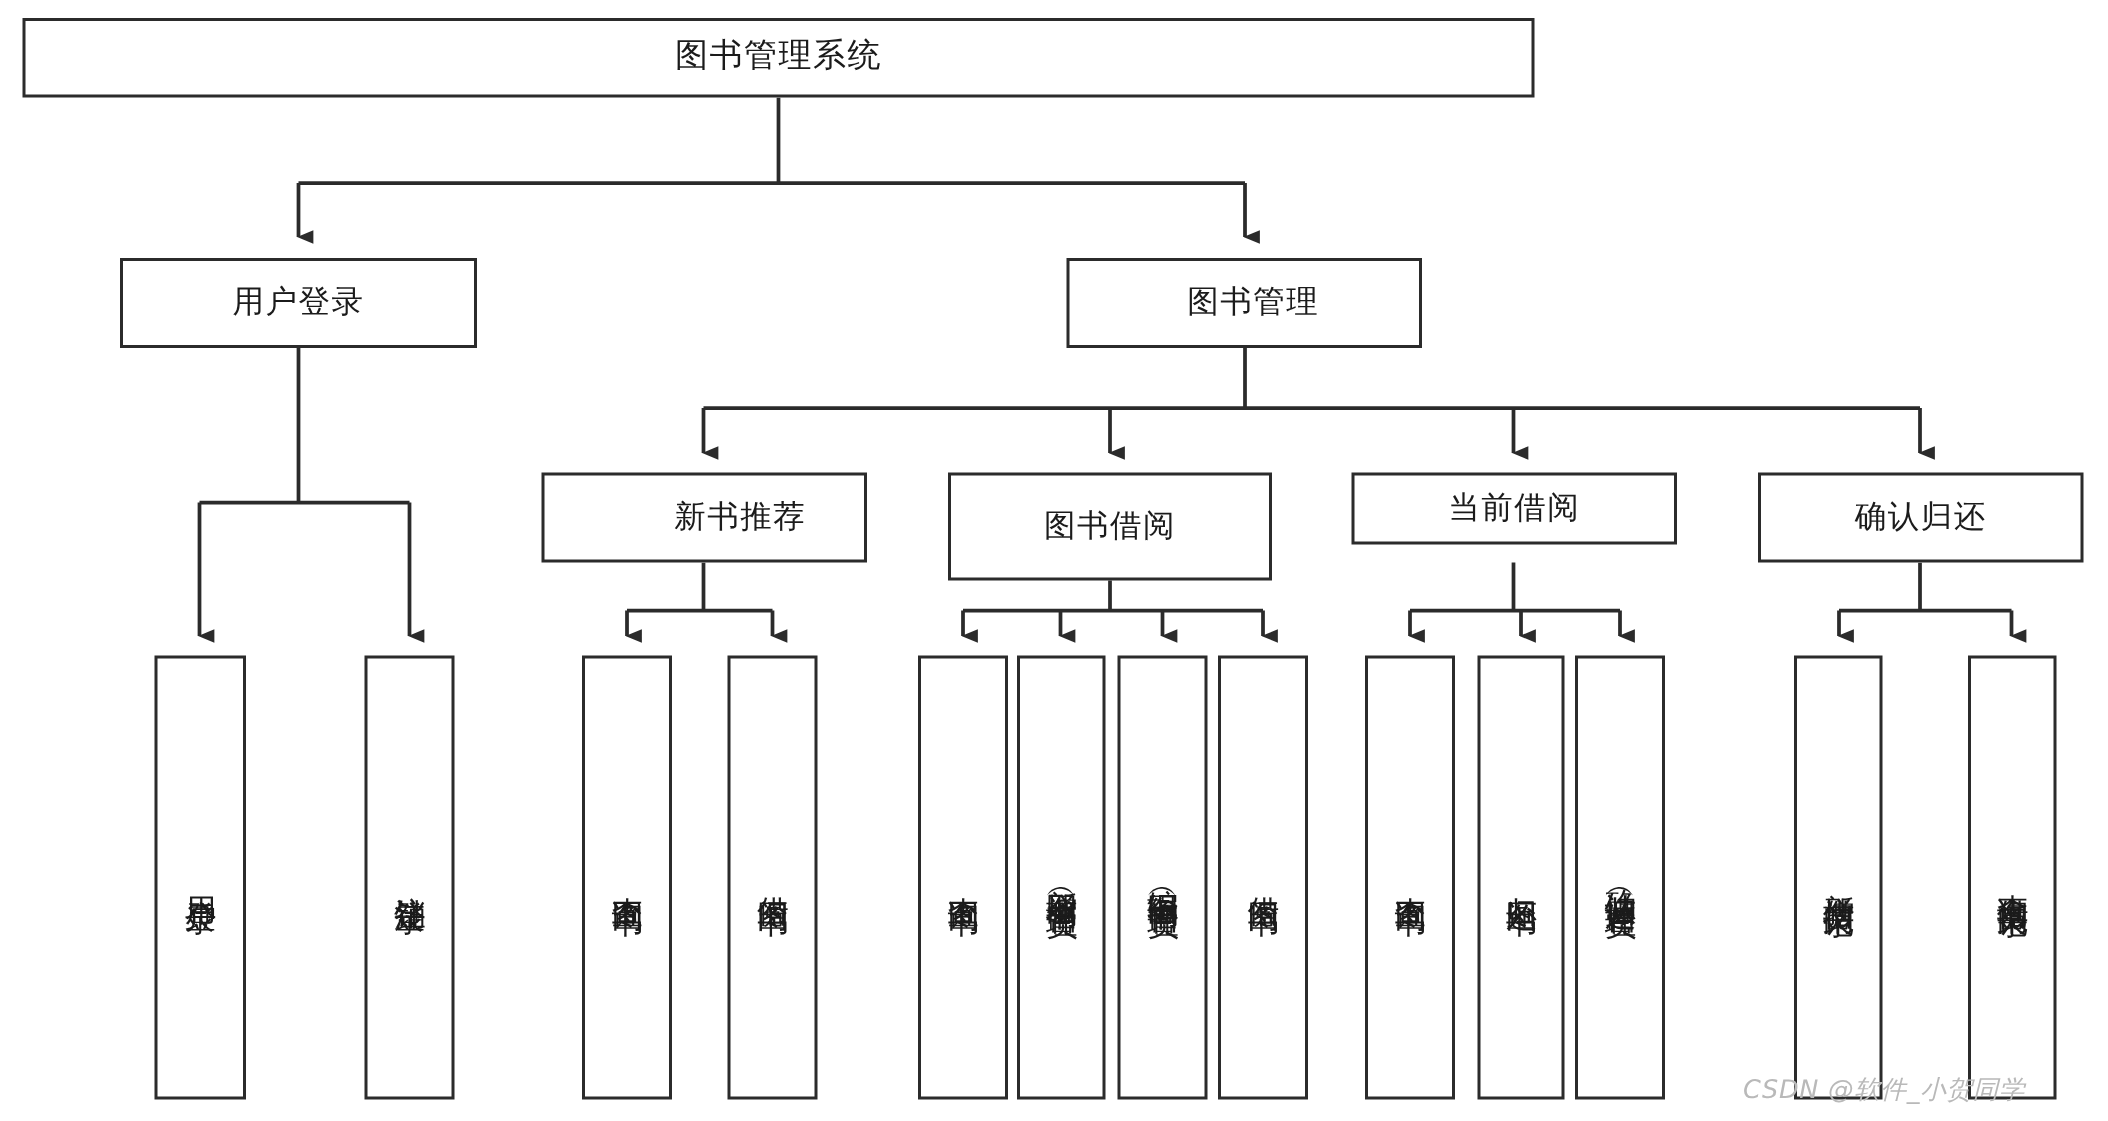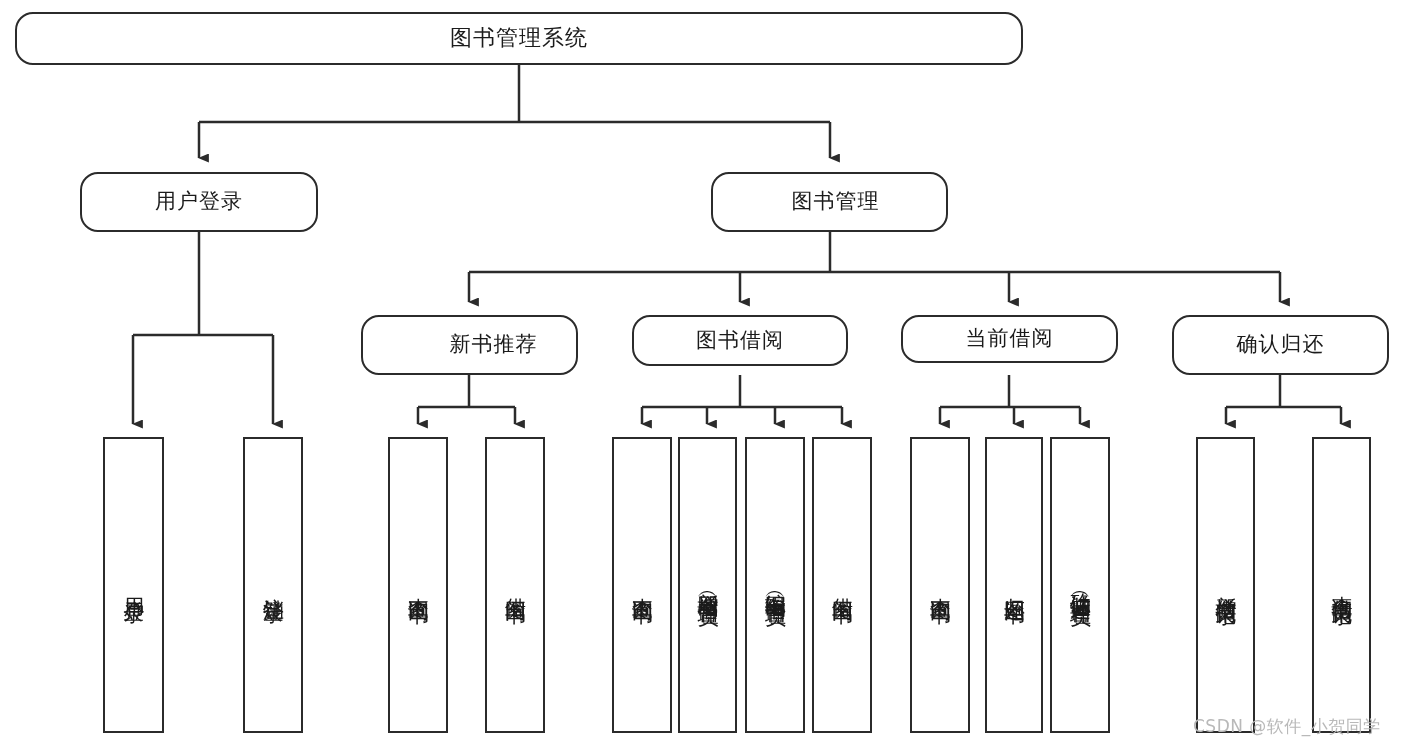--- a/index.html
+++ b/index.html
@@ -34,21 +34,20 @@
     display: flex;
     align-items: center;
     justify-content: center;
     color: #1b1b1b;
     text-align: center;
   }
   .node.horiz {
     font-size: 21px;
     letter-spacing: 1px;
     line-height: 1.2;
-    border-radius: 18px;
   }
   .node.vert {
     writing-mode: vertical-rl;
     text-orientation: upright;
     font-size: 21px;
     line-height: 1.18;
     letter-spacing: 2px;
     padding: 6px 0;
   }
   .node.vert .vlabel {
@@ -123,21 +122,21 @@
       <path d="M 1341 407 L 1341 424" marker-end="url(#arrow)"></path>
     </g>
   </svg>
 
   <div class="node horiz" id="title-node" style="left: 15px; top: 12px; width: 1008px; height: 53px;">图书管理系统</div>
 
   <div class="node horiz" style="left: 80px; top: 172px; width: 238px; height: 60px;">用户登录</div>
   <div class="node horiz" style="left: 711px; top: 172px; width: 237px; height: 60px; padding-left: 12px;">图书管理</div>
 
   <div class="node horiz" style="left: 361px; top: 315px; width: 217px; height: 60px; padding-left: 48px;">新书推荐</div>
-  <div class="node horiz" style="left: 632px; top: 315px; width: 216px; height: 51px;">图书借阅</div>
+  <div class="node horiz" style="left: 632px; top: 315px; width: 216px; height: 72px;">图书借阅</div>
   <div class="node horiz" style="left: 901px; top: 315px; width: 217px; height: 48px;">当前借阅</div>
   <div class="node horiz" style="left: 1172px; top: 315px; width: 217px; height: 60px;">确认归还</div>
 
   <div class="node vert" style="left: 103px; top: 437px; width: 61px; height: 296px;">
       <span class="vlabel">用户登录</span>
     </div>
   <div class="node vert" style="left: 243px; top: 437px; width: 60px; height: 296px;">
       <span class="vlabel">注销登录</span>
     </div>
   <div class="node vert" style="left: 388px; top: 437px; width: 60px; height: 296px;">
@@ -167,14 +166,14 @@
   <div class="node vert" style="left: 1050px; top: 437px; width: 60px; height: 296px;">
       <span class="vlabel">确认归还（管理员）</span>
     </div>
   <div class="node vert" style="left: 1196px; top: 437px; width: 59px; height: 296px;">
       <span class="vlabel">新增借阅记录</span>
     </div>
   <div class="node vert" style="left: 1312px; top: 437px; width: 59px; height: 296px;">
       <span class="vlabel">查询借阅记录</span>
     </div>
 
-  <div id="watermark" style="left: 1193px; top: 715px;">CSDN @软件_小贺同学</div>
+  <div id="watermark" style="left: 1162px; top: 715px; font-style: italic;">CSDN @软件_小贺同学</div>
 </div>
 
 </body></html>

